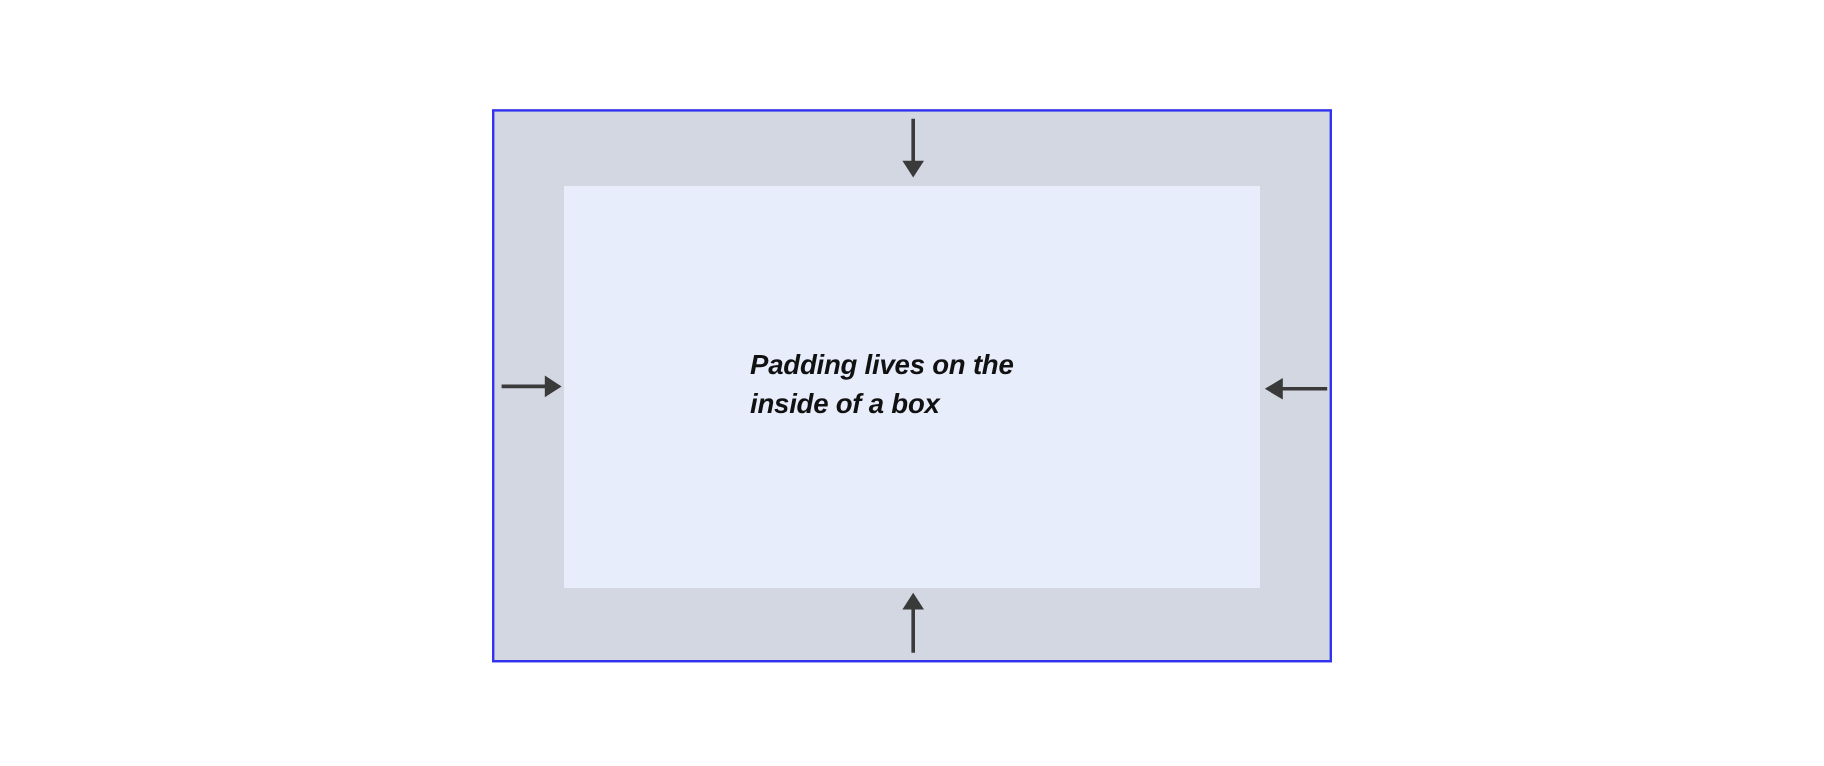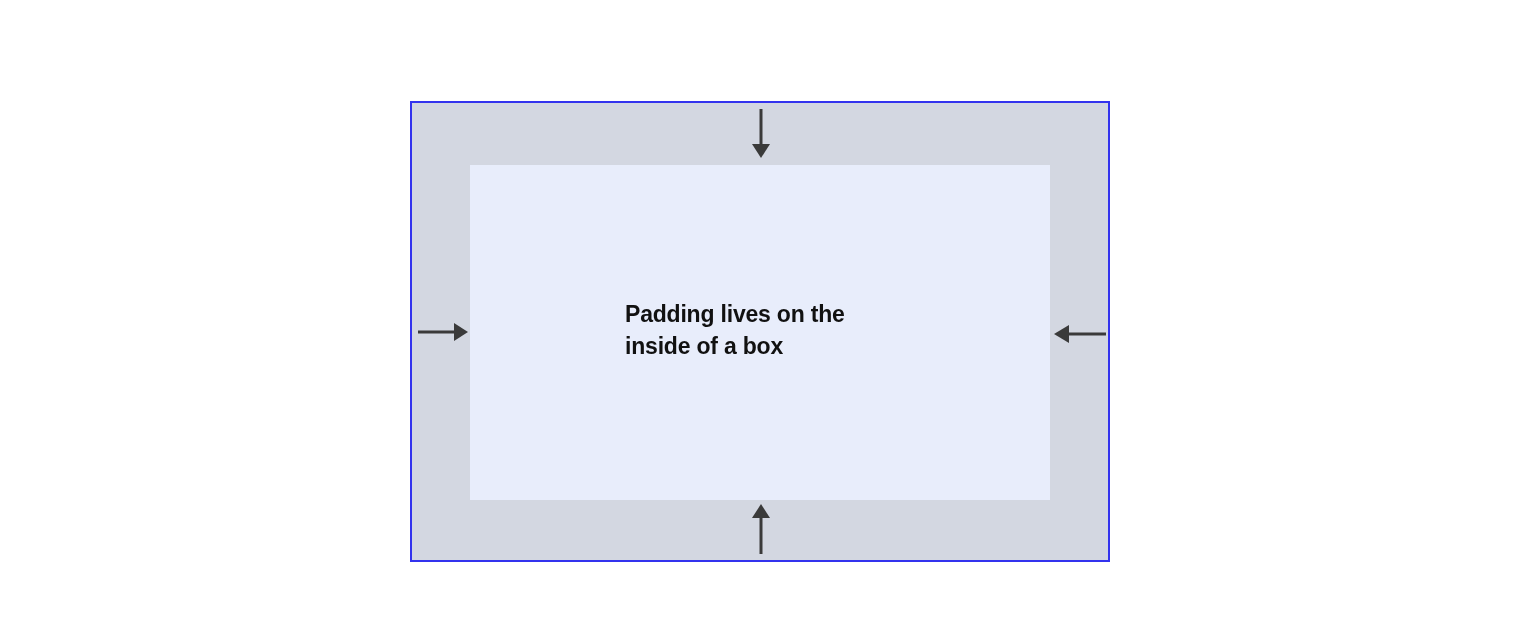--- a/index.html
+++ b/index.html
@@ -11,24 +11,25 @@
     height: 638px;
     background: #ffffff;
     font-family: "Liberation Sans", sans-serif;
     overflow: hidden;
     position: relative;
   }
 
   #canvas {
     position: absolute;
     left: 0;
-    top: 14px;
+    top: 4px;
     width: 1520px;
     height: 450px;
     background: #ffffff;
+    font-style: italic;
   }
 
   
   #padding-box {
     position: absolute;
     left: 410px;
     top: 87px;
     width: 700px;
     height: 461px;
     box-sizing: border-box;

